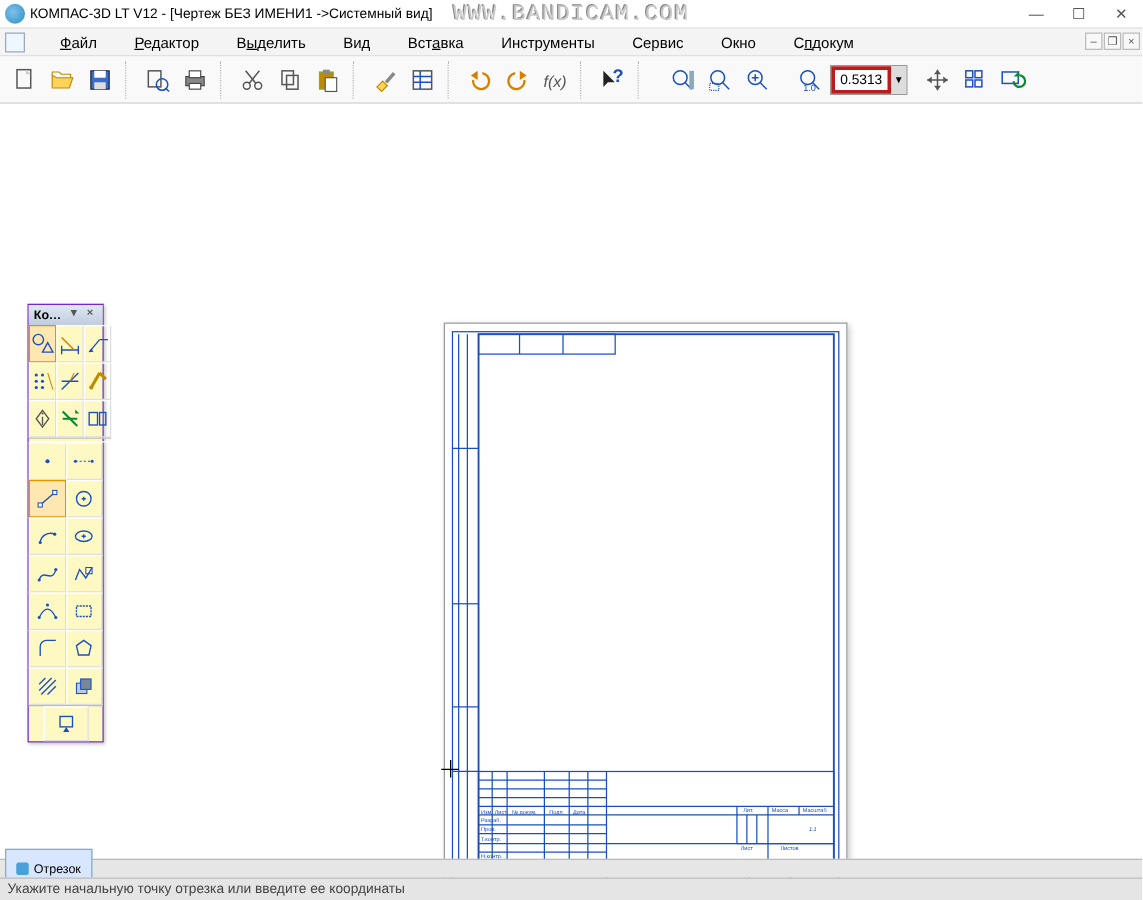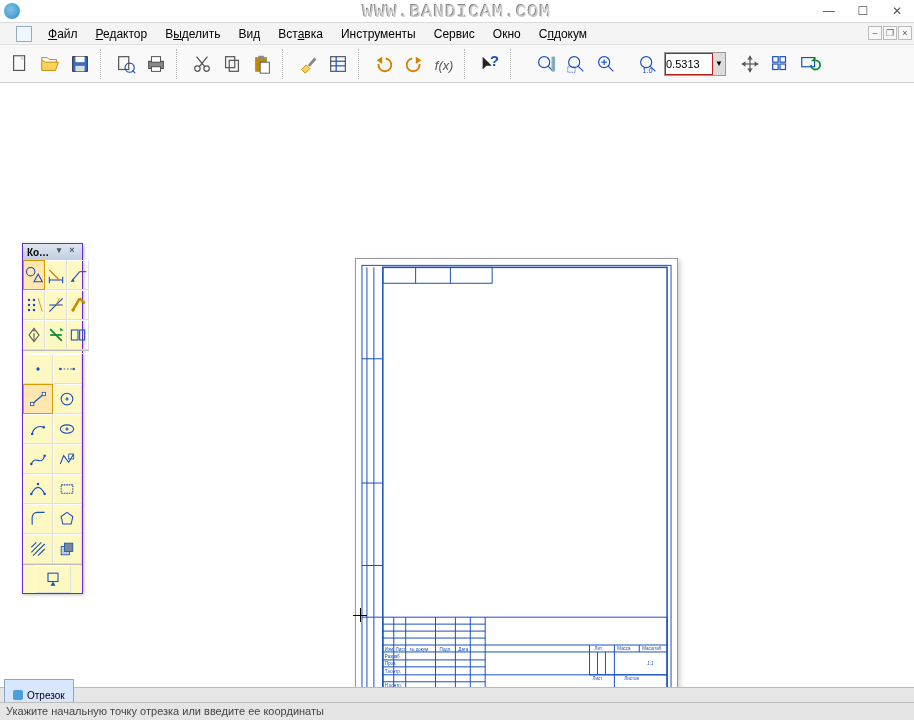--- a/index.html
+++ b/index.html
@@ -9,33 +9,33 @@
   .title-bar { height: 23px; background: #fff; border-bottom: 1px solid #d9d9d9; display: flex; align-items: center; padding-left: 4px; }
   .app-icon { width: 16px; height: 16px; border-radius: 50%; background: radial-gradient(circle at 40% 40%, #7fc1e8, #2a8ec4); display: flex; align-items: center; justify-content: center; margin-right: 4px; font-size: 9px; color:#fff; }
   .title-text { font-size: 11px; color: #000; }
   .window-controls { margin-left: auto; display: flex; }
   .win-btn { width: 34px; height: 22px; display: flex; align-items: center; justify-content: center; font-size: 12px; color:#555; cursor: pointer; }
 
   
   .watermark { position: absolute; top: 2px; left: 50%; transform: translateX(-50%); font-family: Liberation Mono, monospace; font-size: 18px; letter-spacing: 1px; color: #c8c8c8; text-shadow: 1px 1px 0 #fff, -1px -1px 0 #888; pointer-events: none; }
 
   
-  .menu-bar { height: 22px; background: #f4f4f4; display: flex; align-items: center; padding-left: 16px; gap: 6px; border-bottom: 1px solid #e0e0e0; position: relative;}
+  .menu-bar { height: 22px; background: #f4f4f4; display: flex; align-items: center; padding-left: 4px; gap: 18px; border-bottom: 1px solid #e0e0e0; position: relative;}
   .menu-item { font-size: 12px; padding: 2px 6px; cursor: pointer; }
   .menu-item u { text-decoration: underline; }
   .inner-window-ctrls { position: absolute; right: 2px; top: 26px; display: flex; gap: 1px; font-size: 10px; color:#555;}
   .inner-btn { width:14px; height:14px; display:flex; align-items:center; justify-content:center; cursor:pointer; border:1px solid #bbb; background:#f8f8f8; font-size:9px;}
   .mb-icon { width:16px; height:16px; margin-right:4px; border:1px solid #9ab; background:#eef6ff; display:flex; align-items:center; justify-content:center; font-size:9px;}
 
   
   .toolbar { height: 38px; background: #f9f9f9; border-bottom: 1px solid #ccc; display: flex; align-items: center; padding: 0 6px; gap: 2px; }
   .toolbar .sep { width: 6px; height: 30px; border-left: 1px dotted #bbb; margin: 0 4px; }
   .tb-btn { width: 28px; height: 30px; display: flex; align-items: center; justify-content: center; cursor: pointer; border: 1px solid transparent; position: relative; }
   .tb-btn svg { width: 22px; height: 22px; }
-  .zoom-input { width: 48px; height: 22px; border: 1px solid #b91c1c; font-size: 11px; background:#fff;}
+  .zoom-input { width: 48px; height: 22px; border: 3px solid #b91c1c; font-size: 11px; text-align: center; background:#fff;}
   .zoom-wrap { display:flex; align-items:center; border:1px solid #999; padding: 0; }
   .zoom-wrap .drop { width:12px; background:#ddd; display:flex; align-items:center; justify-content:center; font-size:8px; height:22px;}
   .toolbar-right { display:flex; align-items:center; gap:2px; margin-left: 10px;}
 
   
   .workspace { position: absolute; top: 83px; left: 0; right: 0; bottom: 33px; background: #fff; }
 
   
   .palette { position: absolute; left: 22px; top: 160px; width: 61px; background: #fef9c3; border: 1px solid #6d28d9; box-shadow: 1px 1px 3px rgba(0,0,0,.25); }
   .palette-title { background: linear-gradient(#dfe7f1,#c0cde0); height: 16px; font-size: 10px; font-weight: bold; padding: 1px 4px; display: flex; align-items: center; justify-content: space-between; }
@@ -66,20 +66,21 @@
   .sb { stroke:#1a4fbf; stroke-width:1.3; fill:none; }
   .sg { stroke:#555; stroke-width:1.3; fill:none; }
   .so { stroke:#d68000; stroke-width:2; fill:none; }
   .sY { fill:#ffd35a; stroke:#c08a00; stroke-width:1; }
 </style>
 </head>
 <body>
 
 <div class="title-bar">
   <div class="app-icon"></div>
+  <div class="title-text">КОМПАС-3D LT V12 - [Чертеж БЕЗ ИМЕНИ1 -&gt;Системный вид]</div>
   <div class="window-controls">
     <div class="win-btn">—</div>
     <div class="win-btn">☐</div>
     <div class="win-btn close">✕</div>
   </div>
 </div>
 
 <div class="watermark">WWW.BANDICAM.COM</div>
 
 <div class="menu-bar">

